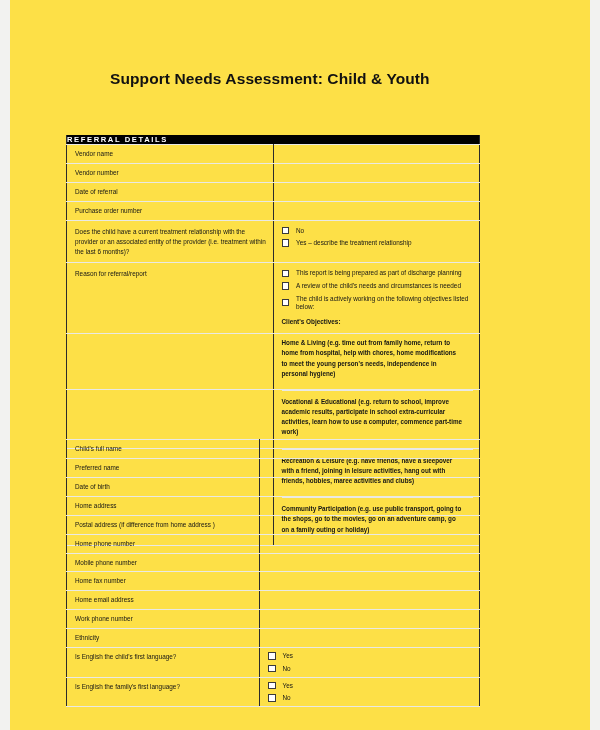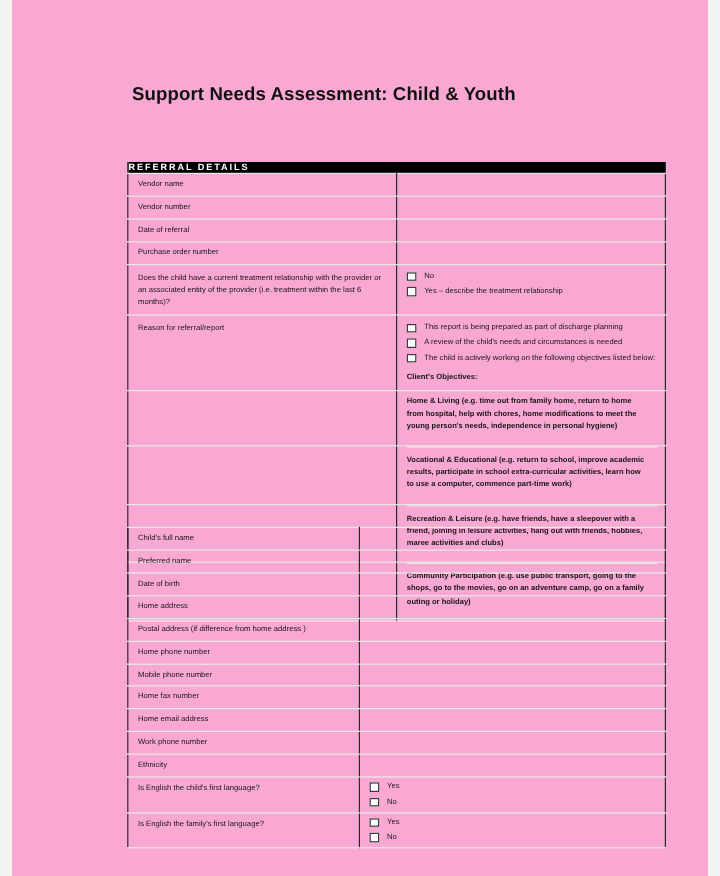--- a/index.html
+++ b/index.html
@@ -12,44 +12,43 @@
     background: #f2f2f0;
     font-family: "Liberation Sans", sans-serif;
     overflow: hidden;
   }
   .page {
     position: absolute;
     left: 10px;
     top: 0px;
     width: 580px;
     height: 730px;
-    background: #f9a8d4;
+    background: #fde047;
   }
   .doc-title {
     position: absolute;
     left: 100px;
     top: 70px;
     width: 400px;
     font-size: 15.5px;
     font-weight: bold;
     color: #111111;
     letter-spacing: 0.1px;
     white-space: nowrap;
   }
 
   
   .form-table {
     position: absolute;
     left: 56px;
-    width: 449px;
+    width: 414px;
     border-collapse: collapse;
     table-layout: fixed;
     border-left: 1.5px solid #2b2b2b;
     border-right: 1.5px solid #2b2b2b;
-    margin-left: 40px;
   }
   #referral-table { top: 135px; }
   #client-table { top: 439px; }
 
   .section-head td {
     background: #000000;
     color: #ffffff;
     font-size: 7.6px;
     font-weight: bold;
     letter-spacing: 1.6px;

